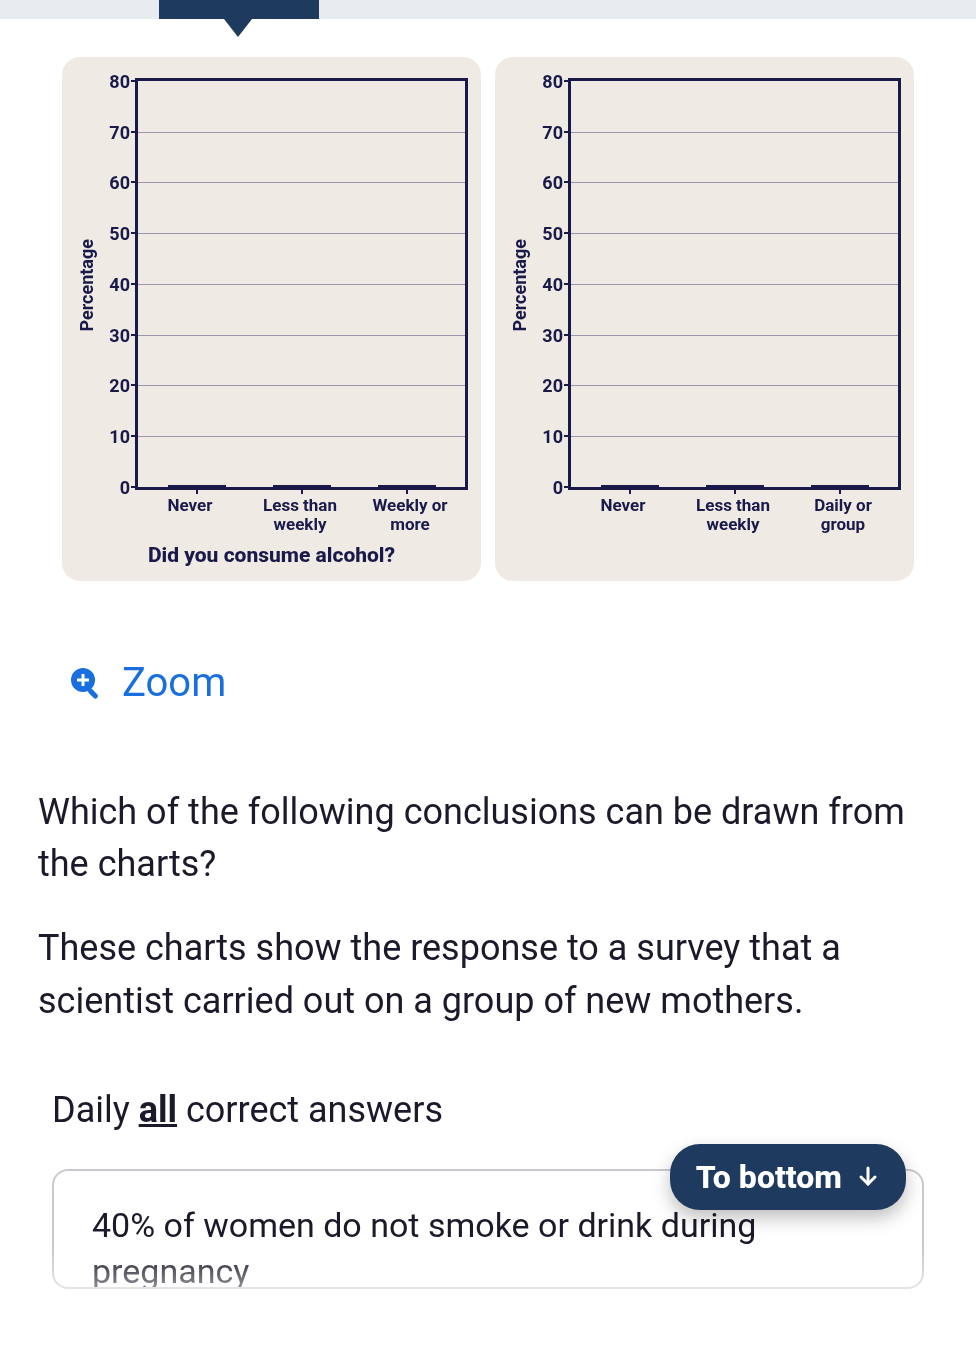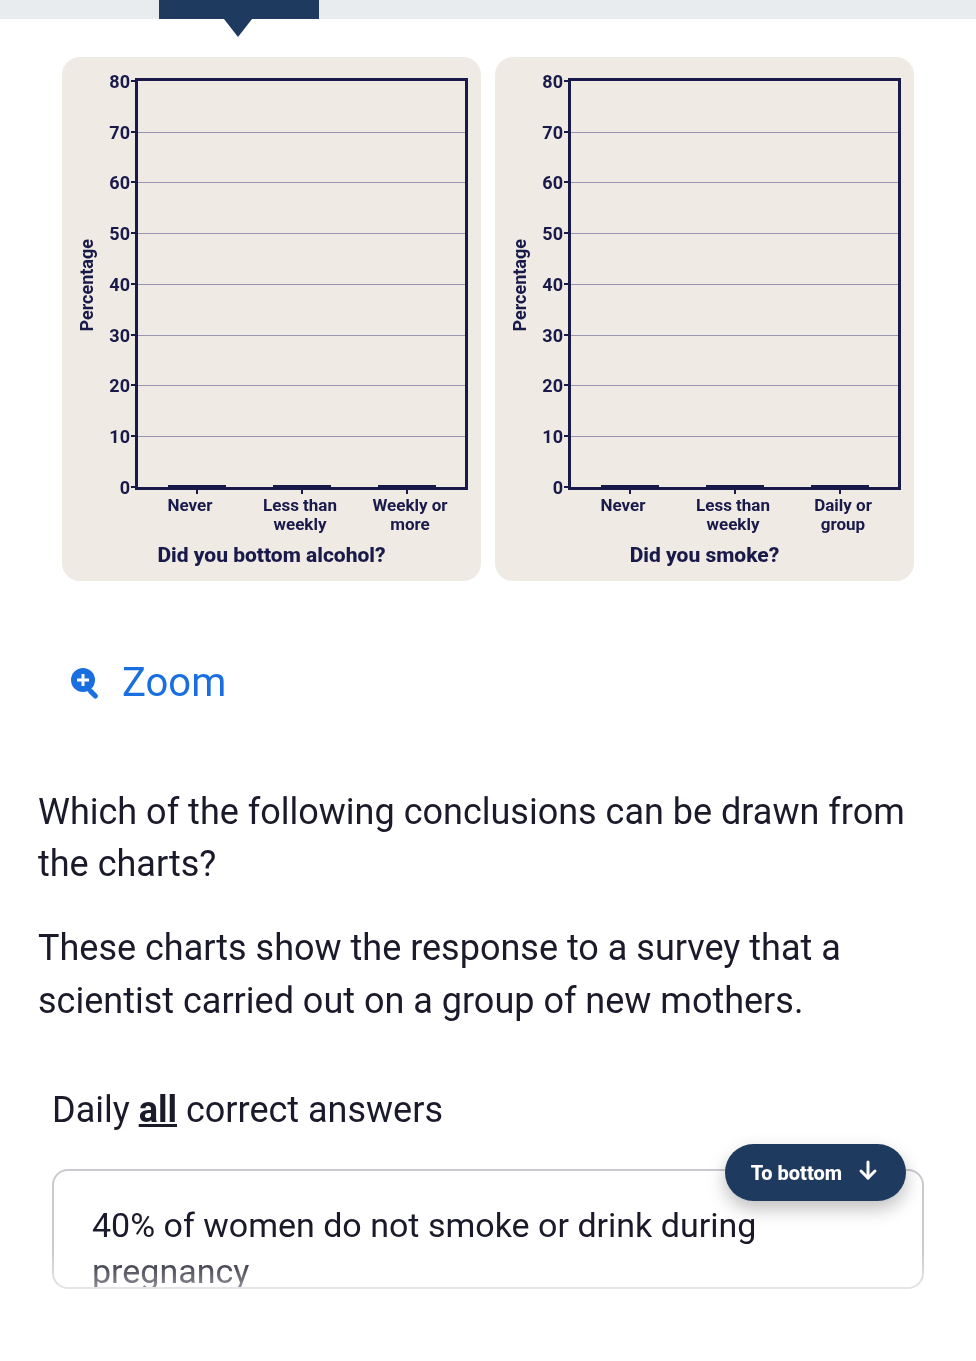--- a/index.html
+++ b/index.html
@@ -201,21 +201,21 @@
     height: 120px;
     overflow: hidden;
   }
   .to-bottom {
     position: absolute;
     right: 70px;
     top: 1144px;
     background: #1e3a5f;
     color: #ffffff;
     font-weight: 800;
-    font-size: 20px;
+    font-size: 32px;
     border-radius: 30px;
     padding: 14px 26px;
     display: flex;
     align-items: center;
     gap: 14px;
     box-shadow: 0 8px 18px rgba(0,0,0,0.25);
   }
   .fade {
     position: absolute;
     left: 0; right: 0; bottom: 0;
@@ -278,21 +278,21 @@
             <div class="y-tick" style="top: 0%;">80</div>
             <div class="y-tick-mark" style="top: 0%;"></div>
           </div>
         <div class="x-labels" id="xlabels-0">
             <div class="x-label">Never</div>
             <div class="x-label">Less than weekly</div>
             <div class="x-label">Weekly or more</div>
           </div>
       </div>
     </div>
-    <div class="chart-title">Did you bottom alcohol?</div>
+    <div class="chart-title">Did you consume alcohol?</div>
   </div>
 
   <div class="chart-card">
     <div class="chart-area">
       <div class="y-axis-label">Percentage</div>
       <div class="plot-wrap">
         <div class="plot" id="plot-1">
           <div class="bars" id="bars-1">
               <div class="bar-group">
                 <div class="bar orange" style="height: 97.5%;"></div>
@@ -333,21 +333,20 @@
             <div class="y-tick" style="top: 0%;">80</div>
             <div class="y-tick-mark" style="top: 0%;"></div>
           </div>
         <div class="x-labels" id="xlabels-1">
             <div class="x-label">Never</div>
             <div class="x-label">Less than weekly</div>
             <div class="x-label">Daily or group</div>
           </div>
       </div>
     </div>
-    <div class="chart-title">Did you smoke?</div>
   </div>
 </div>
 
 <div class="zoom-row">
   <span class="zoom-icon">
     <svg viewBox="0 0 24 24" fill="currentColor">
         <circle cx="10" cy="10" r="8" fill="#1a6fe0"></circle>
         <rect x="9" y="6" width="2" height="8" fill="#fff"></rect>
         <rect x="6" y="9" width="8" height="2" fill="#fff"></rect>
         <rect x="15" y="15" width="8" height="3.4" rx="1.7" transform="rotate(45 15 15)" fill="#1a6fe0"></rect>

